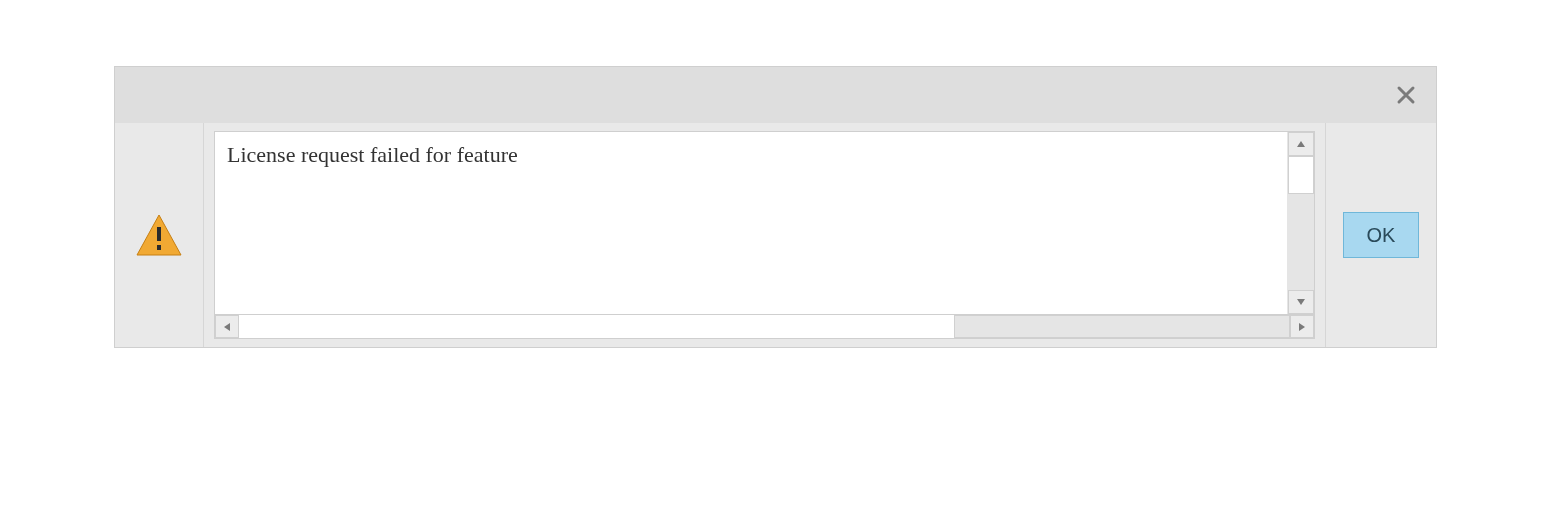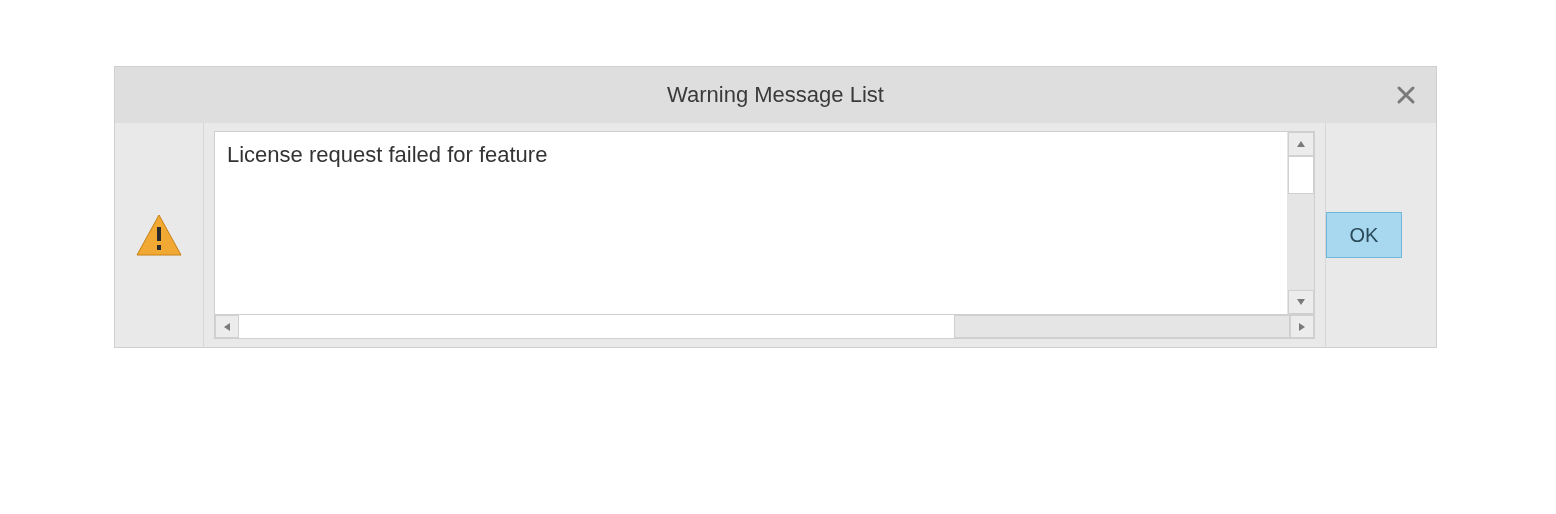--- a/index.html
+++ b/index.html
@@ -67,20 +67,21 @@
   }
   .icon-col svg { width: 48px; height: 44px; display:block; }
 
   .msg-col {
     flex: 1;
     padding: 8px 10px 8px 10px;
     background: #e9e9e9;
     display: flex;
     flex-direction: column;
     min-width: 0;
+    font-family: Liberation Serif, serif;
   }
 
   .msg-frame {
     flex: 1;
     border: 1px solid #cfcfcf;
     background: #ffffff;
     position: relative;
     box-sizing: border-box;
     display: flex;
     overflow: hidden;
@@ -143,20 +144,21 @@
   .hscroll .thumb-area {
     position:absolute; right:0; top:0; bottom:0; width:32%;
     background:#e5e5e5; border:1px solid #d0d0d0; box-sizing:border-box;
   }
 
   .ok-col {
     width: 110px;
     flex-shrink: 0;
     display: flex;
     align-items: center;
+    justify-content: center;
     background: #e9e9e9;
     border-left: 1px solid #d6d6d6;
   }
 
   .ok-btn {
     width: 74px;
     height: 44px;
     background: #a8d8f0;
     border: 1px solid #6fb7d9;
     color: #2a4a5a;
@@ -165,21 +167,20 @@
     cursor:pointer;
   }
 
   .arrow svg { width:10px; height:10px; display:block; }
 </style>
 </head>
 <body>
 
 <div class="dialog">
   <div class="titlebar">
-    <span class="title">Warning Message List</span>
     <span class="close">
       <svg viewBox="0 0 24 24">
           <path d="M5 5 L19 19 M19 5 L5 19" stroke="currentColor" stroke-width="3" stroke-linecap="round" fill="none"></path>
         </svg>
     </span>
   </div>
 
   <div class="body">
 
     <div class="icon-col">

